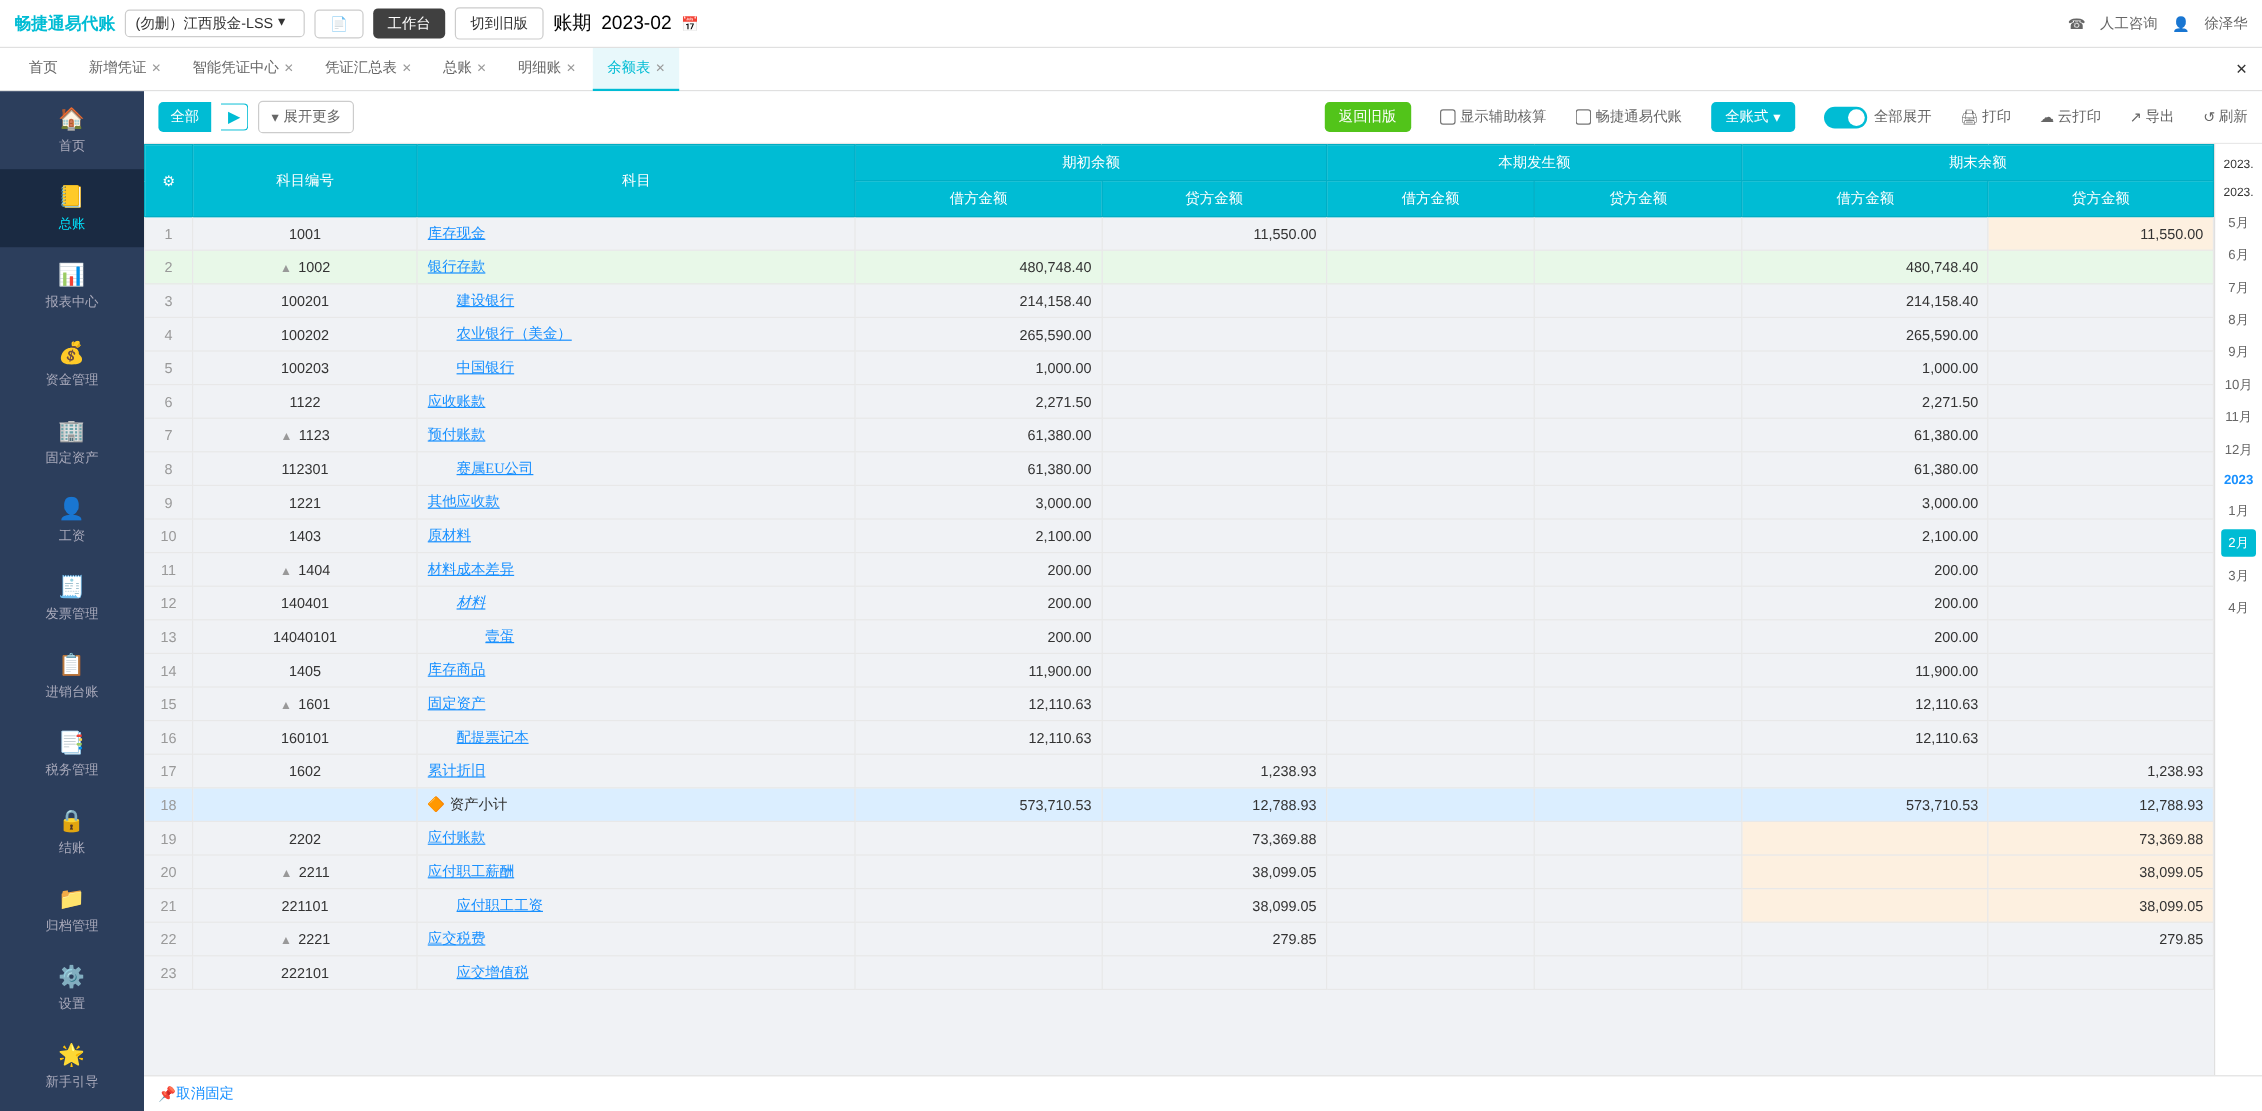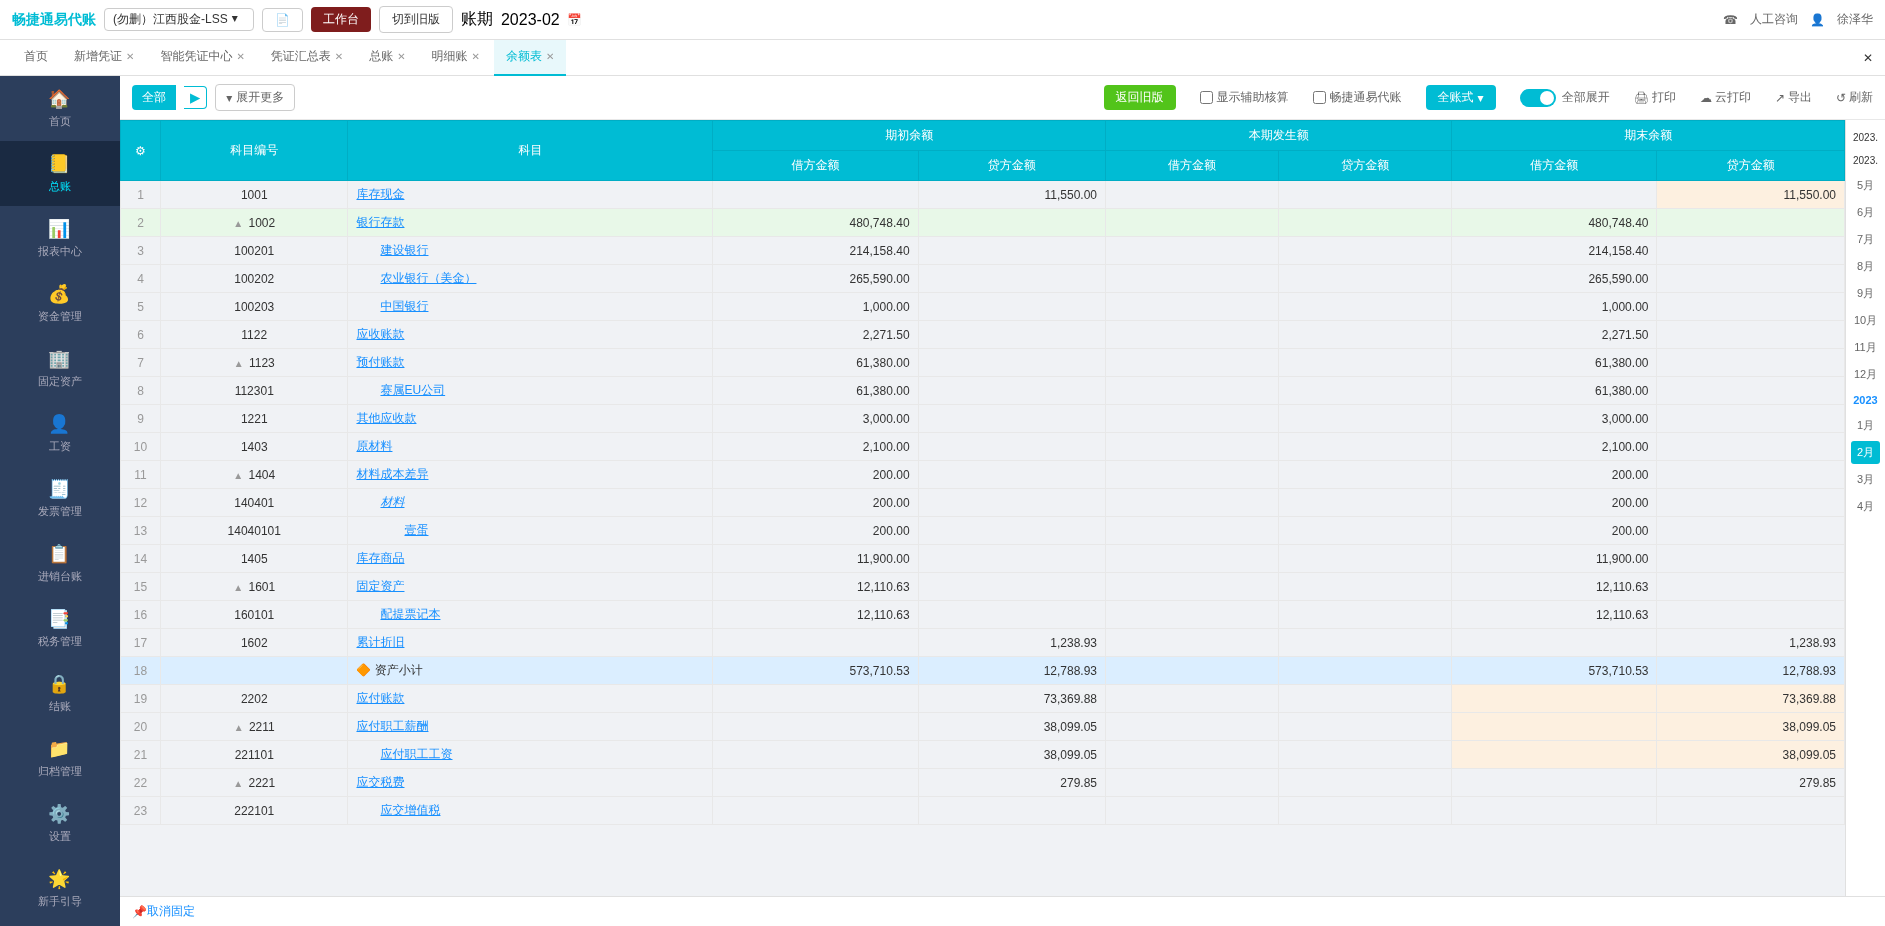--- a/index.html
+++ b/index.html
@@ -3,21 +3,21 @@
   <meta charset="utf-8">
   <style>
     * { box-sizing: border-box; margin: 0; padding: 0; }
     body { font-family: "Microsoft YaHei", "PingFang SC", Arial, sans-serif; font-size: 12px; background: #f0f2f5; color: #333; overflow: hidden; }
 
     
     .top-bar { display: flex; align-items: center; background: #fff; height: 40px; padding: 0 12px; border-bottom: 1px solid #e0e0e0; gap: 8px; }
     .app-logo { color: #00bcd4; font-size: 14px; font-weight: bold; white-space: nowrap; }
     .company-selector { display: flex; align-items: flex-start; border: 1px solid #ccc; border-radius: 4px; padding: 2px 8px; font-size: 12px; gap: 4px; cursor: pointer; min-width: 150px; }
     .top-btn { padding: 4px 12px; border-radius: 4px; border: none; cursor: pointer; font-size: 12px; }
-    .btn-workbench { background: #7f1d1d; color: #fff; }
+    .btn-workbench { background: #404040; color: #fff; }
     .btn-old { background: #fff; border: 1px solid #ccc; color: #333; }
     .period-label { font-size: 16px; color: #000000; }
     .top-right { margin-left: auto; display: flex; align-items: center; gap: 12px; font-size: 12px; color: #666; }
 
     
     .tab-bar { display: flex; align-items: center; background: #fff; border-bottom: 1px solid #e0e0e0; padding: 0 12px; height: 36px; gap: 2px; }
     .tab { display: flex; align-items: center; padding: 0 12px; height: 36px; font-size: 12px; cursor: pointer; border-bottom: 2px solid transparent; color: #666; gap: 4px; }
     .tab.active { border-bottom: 2px solid #00bcd4; color: #00bcd4; background: #e8f8fb; }
     .tab-close { font-size: 10px; color: #999; cursor: pointer; }
 
@@ -360,21 +360,21 @@
       <td class="num"></td>
       <td class="num debit-val" style="">61,380.00</td>
       <td class="num credit-val" style=""></td>
     </tr>
               <tr>
       <td class="row-num center">8</td>
       <td class="center">
         
         112301
       </td>
-      <td style="padding-left:32px;"><span class="subject-link">赛属EU公司</span></td>
+      <td style="padding-left:32px;font-family:Liberation Serif, serif;"><span class="subject-link">赛属EU公司</span></td>
       <td class="num">61,380.00</td>
       <td class="num"></td>
       <td class="num"></td>
       <td class="num"></td>
       <td class="num debit-val" style="">61,380.00</td>
       <td class="num credit-val" style=""></td>
     </tr>
               <tr>
       <td class="row-num center">9</td>
       <td class="center">

